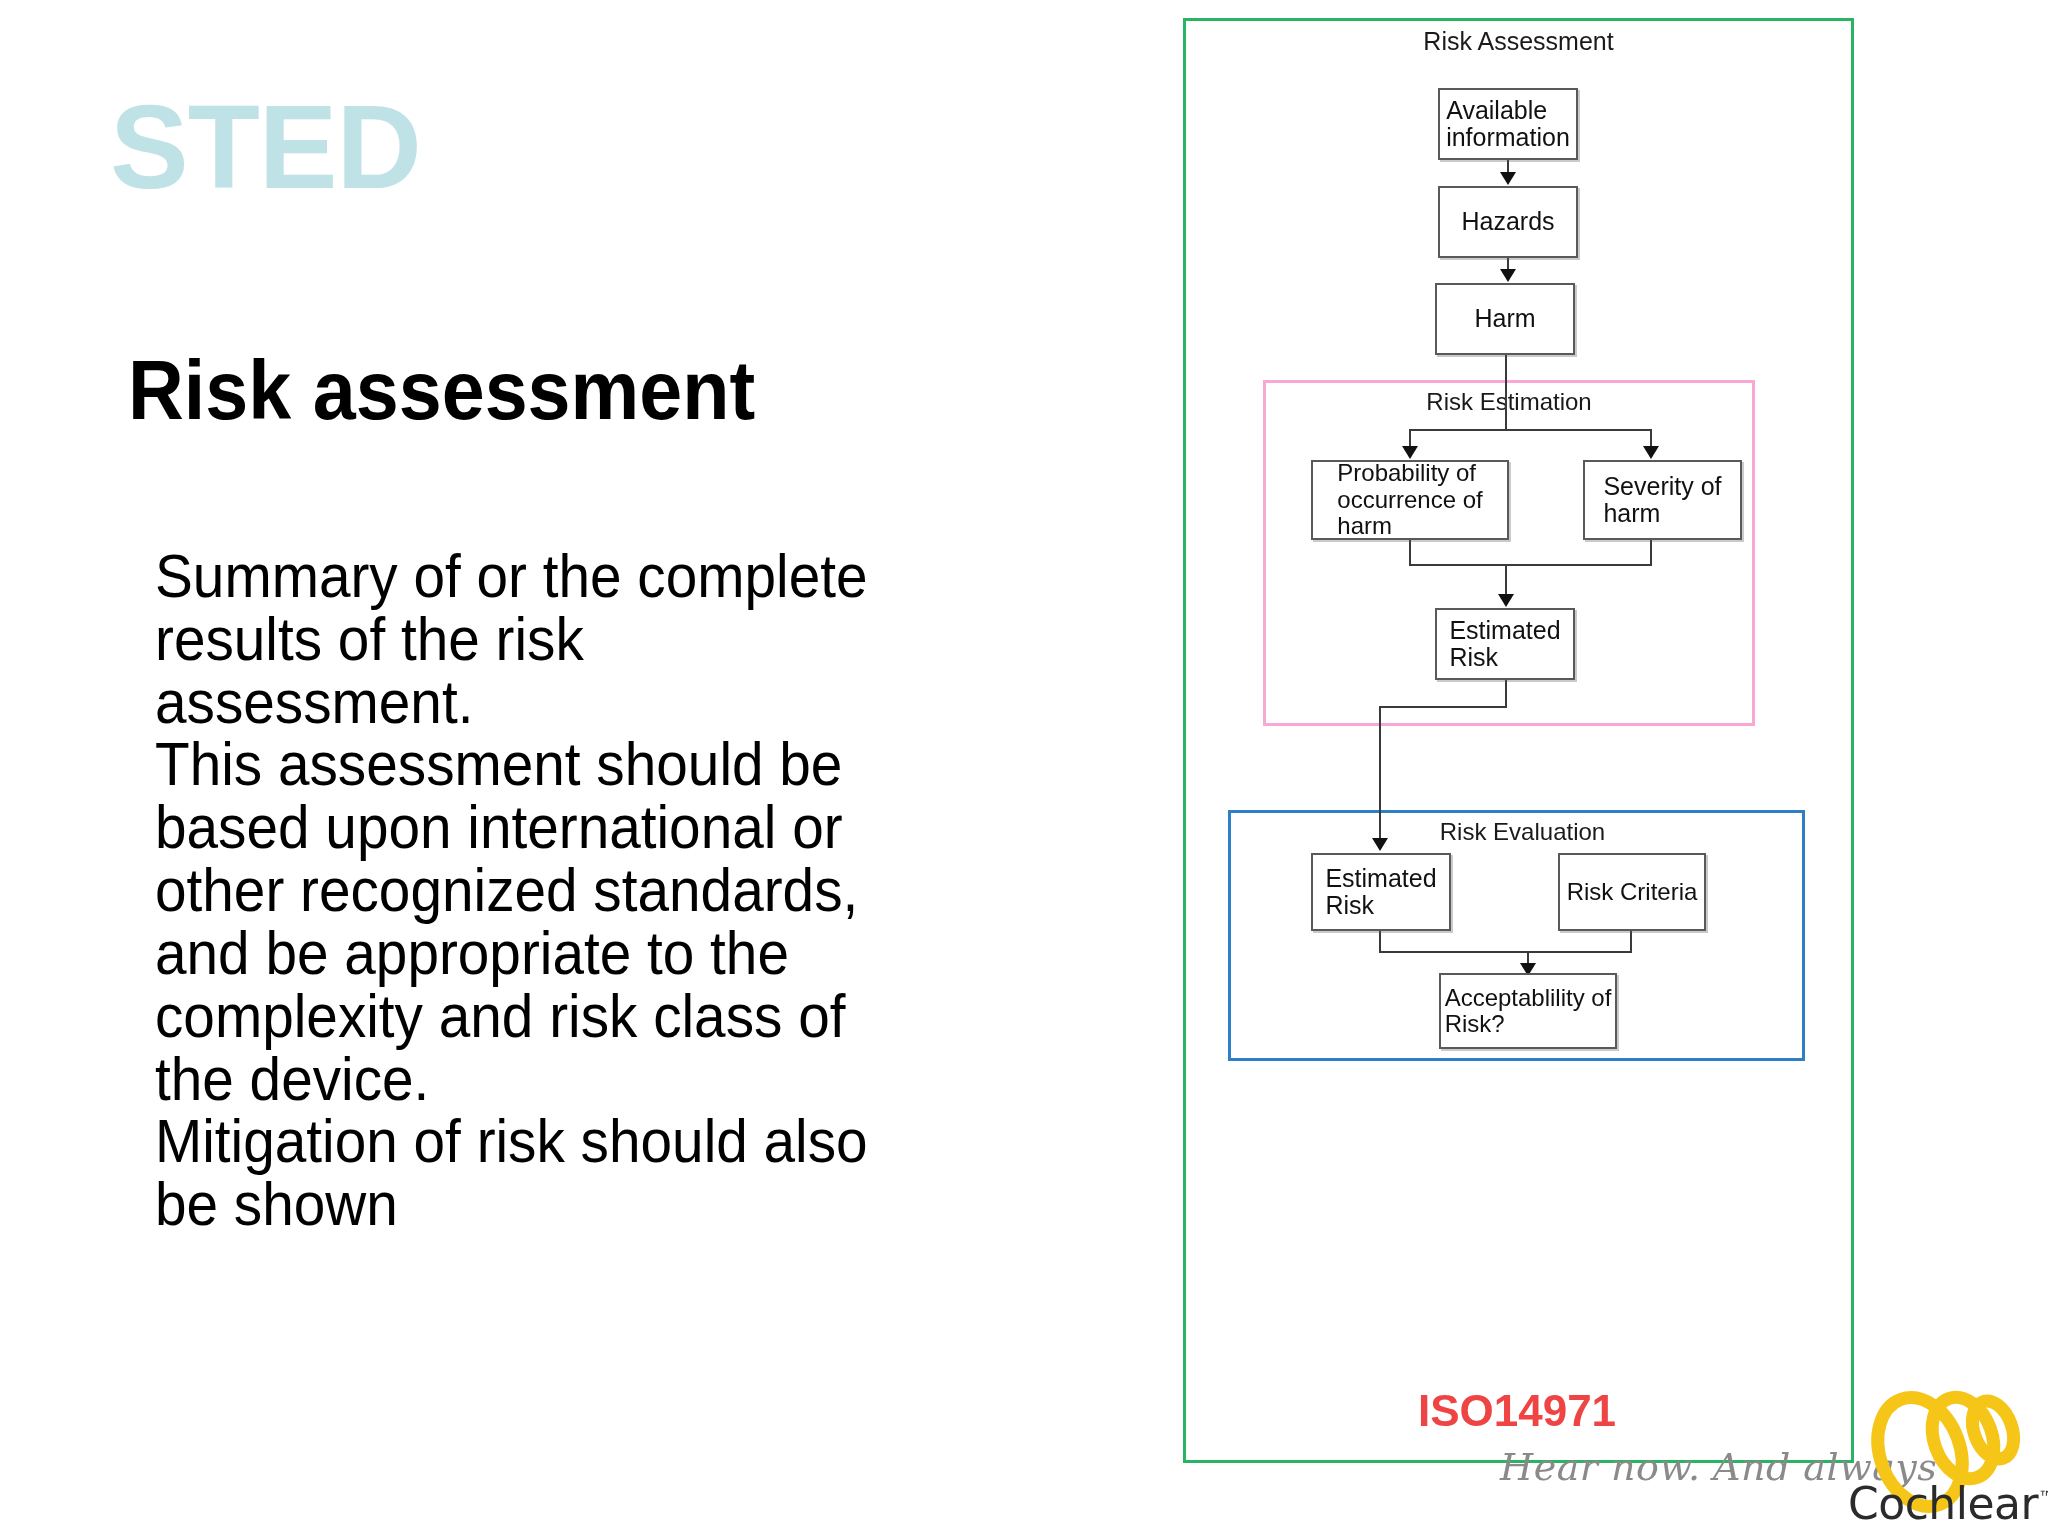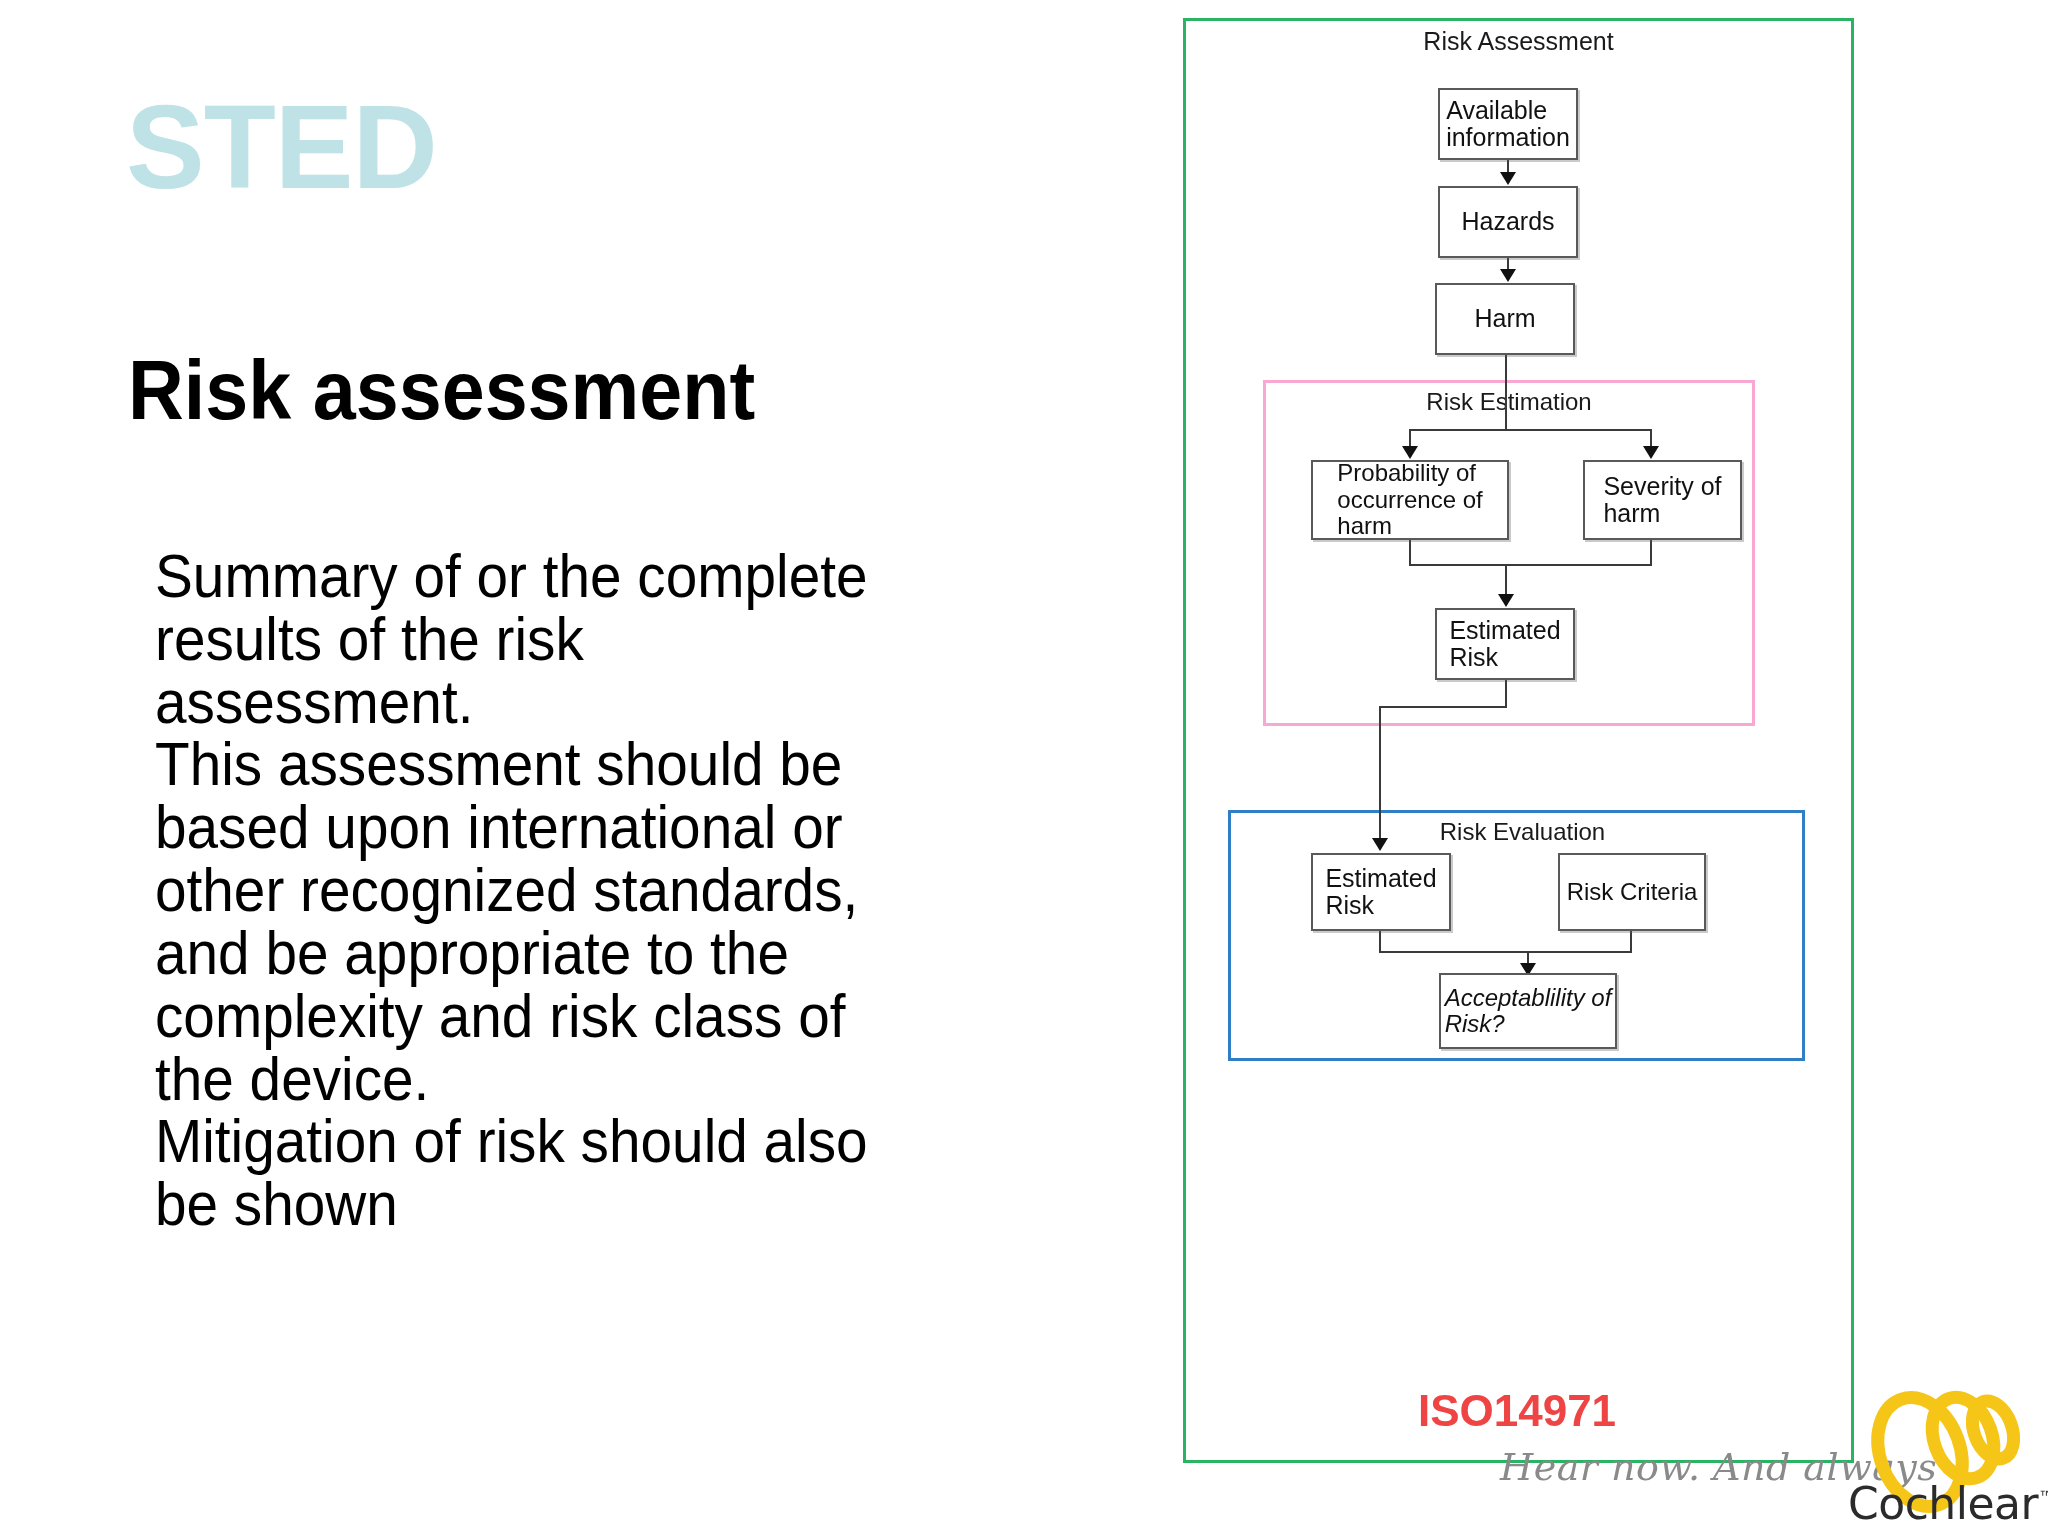--- a/index.html
+++ b/index.html
@@ -13,21 +13,20 @@
   .slide{position:absolute;inset:0;background:#fff;}
 
   
   .sted{
     position:absolute;left:110px;top:88px;
     font-size:118px;font-weight:bold;
     letter-spacing:-1px;
     color:#bfe2e6;
     line-height:1;
     user-select:none;
-    margin-left:16px;
   }
   .slide-title{
     position:absolute;left:128px;top:348px;
     font-size:84px;font-weight:bold;
     color:#000;line-height:1;
     transform:scaleX(0.92);transform-origin:left top;
   }
   .body-text{
     position:absolute;left:155px;top:545px;
     width:770px;
@@ -72,21 +71,21 @@
   }
 
   #node-available   {left:255px;top:70px; width:140px;height:72px;}
   #node-hazards     {left:255px;top:168px;width:140px;height:72px;}
   #node-harm        {left:252px;top:265px;width:140px;height:72px;}
   #node-probability {left:128px;top:442px;width:198px;height:80px;font-size:24px;}
   #node-severity    {left:400px;top:442px;width:159px;height:80px;}
   #node-estimated-1 {left:252px;top:590px;width:140px;height:72px;}
   #node-estimated-2 {left:128px;top:835px;width:140px;height:78px;}
   #node-criteria    {left:375px;top:835px;width:148px;height:78px;font-size:24px;}
-  #node-acceptable  {left:256px;top:955px;width:178px;height:76px;font-size:24px;font-style:italic;}
+  #node-acceptable  {left:256px;top:955px;width:178px;height:76px;font-size:24px;}
 
   .conn{position:absolute;background:#3a3a3a;}
   .conn.v{width:2px;}
   .conn.h{height:2px;}
   .arrowhead{
     position:absolute;width:0;height:0;
     border-left:8px solid transparent;
     border-right:8px solid transparent;
     border-top:13px solid #111;
   }

